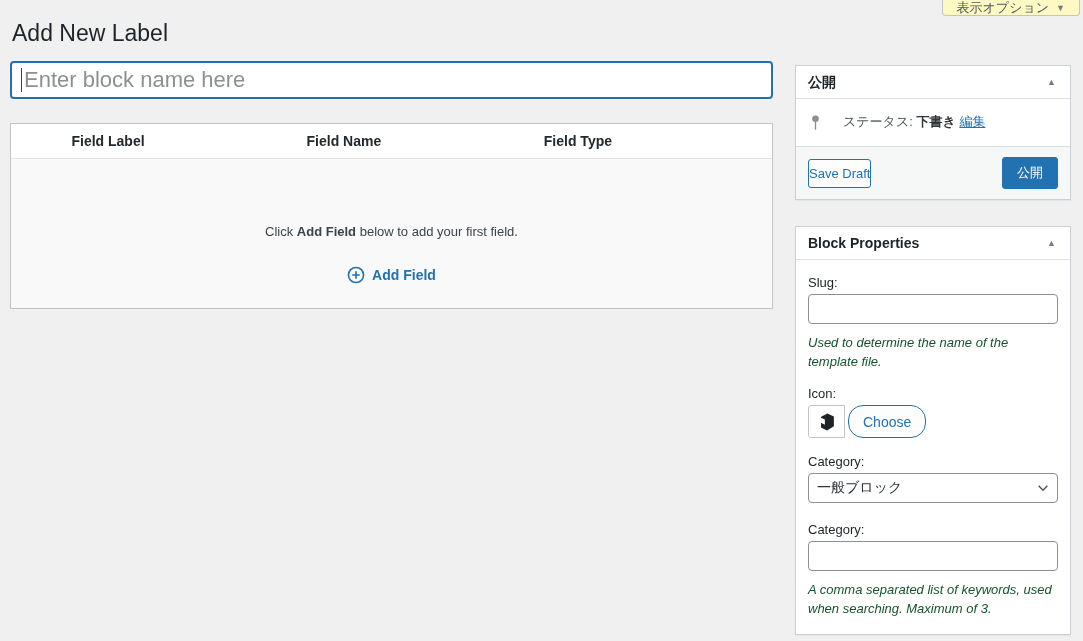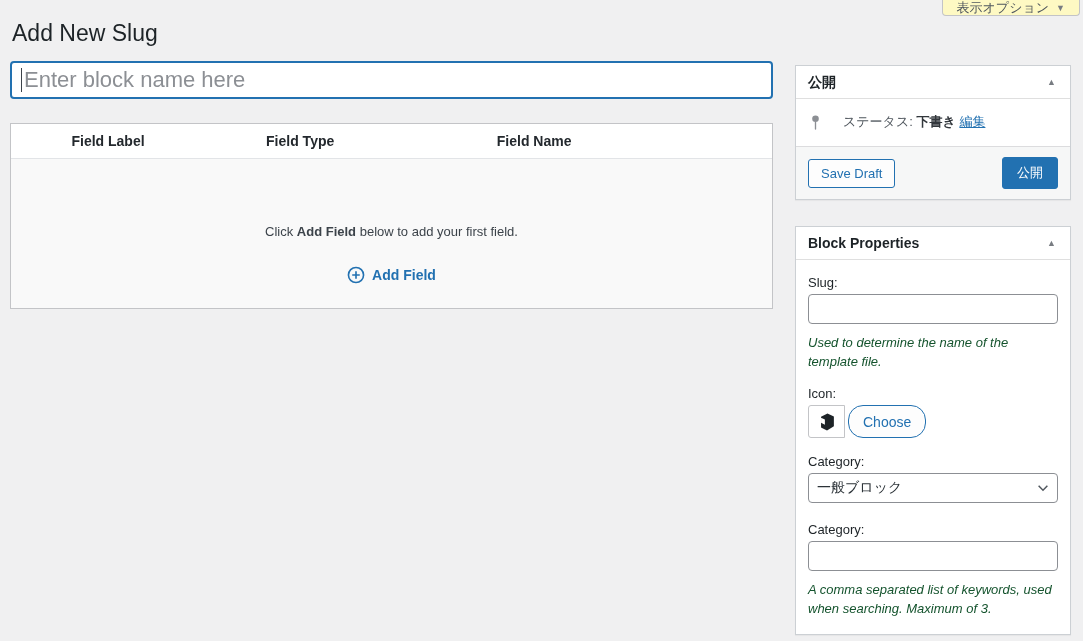--- a/index.html
+++ b/index.html
@@ -144,21 +144,21 @@
     padding: 10px 12px;
     background: #f6f7f7;
     border-top: 1px solid #dcdcde;
   }
   .button-secondary {
     background: #fdfdfd;
     border: 1px solid #2271b1;
     border-radius: 3px;
     color: #2271b1;
     font-size: 13px;
-    padding: 6px 12px;
+    padding: 6px 0;
     cursor: pointer;
     font-family: "Liberation Sans", "DejaVu Sans", sans-serif;
   }
   .button-primary {
     background: #2271b1;
     border: 1px solid #2271b1;
     border-radius: 3px;
     color: #fff;
     font-size: 13px;
     padding: 6px 14px;
@@ -228,32 +228,32 @@
 
 <div class="screen-options">
   <span>表示オプション</span>
   <span class="so-arrow">▼</span>
 </div>
 
 <div class="content">
 
   <div class="main-col">
 
-    <h1 class="page-title">Add New Slug</h1>
+    <h1 class="page-title">Add New Label</h1>
 
     <div class="titlewrap">
       <input type="text" class="block-name-input" placeholder="Enter block name here" style="">
       <span class="text-caret"></span>
     </div>
 
     <div class="fields-table">
       <div class="table-head">
         <div class="th th-label">Field Label</div>
+        <div class="th th-name">Field Name</div>
         <div class="th th-type">Field Type</div>
-        <div class="th th-name">Field Name</div>
         <div class="th th-spacer"></div>
       </div>
       <div class="table-body">
         <p class="empty-msg"><span>Click </span><strong>Add Field</strong><span> below to add your first field.</span></p>
         <button class="add-field-btn">
           <svg width="18" height="18" viewBox="0 0 20 20">
             <circle cx="10" cy="10" r="8.4" fill="none" stroke="#2271b1" stroke-width="1.8"></circle>
             <path d="M10 5.8v8.4M5.8 10h8.4" stroke="#2271b1" stroke-width="1.8" fill="none"></path>
           </svg>
           <span>Add Field</span>

